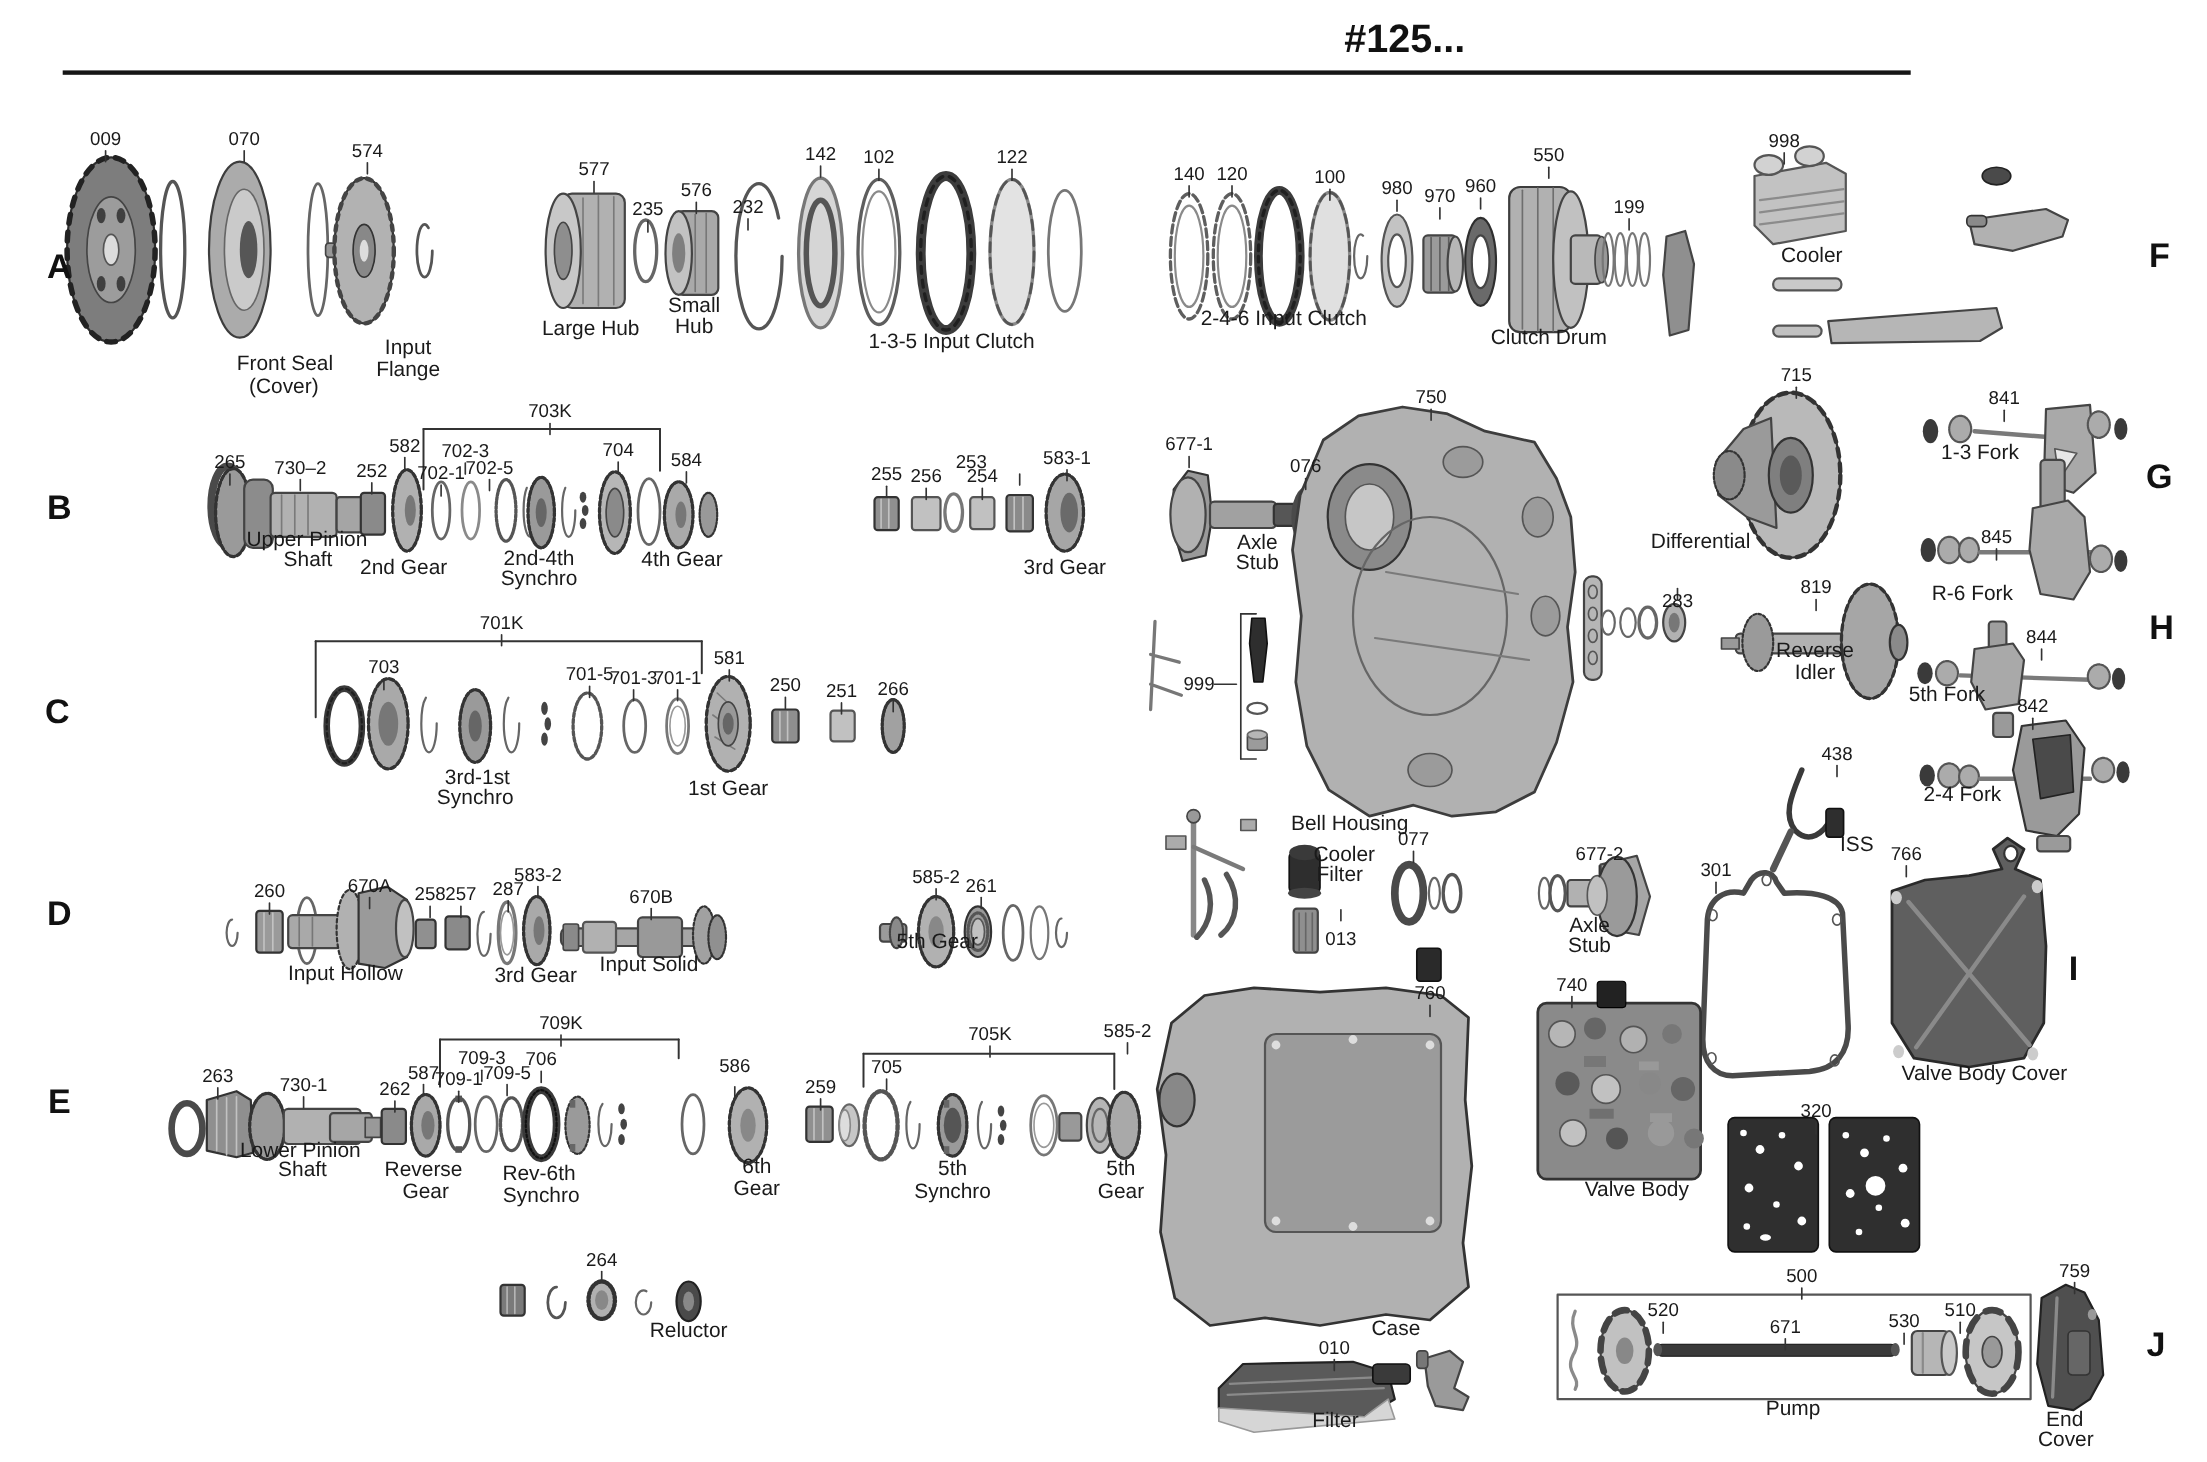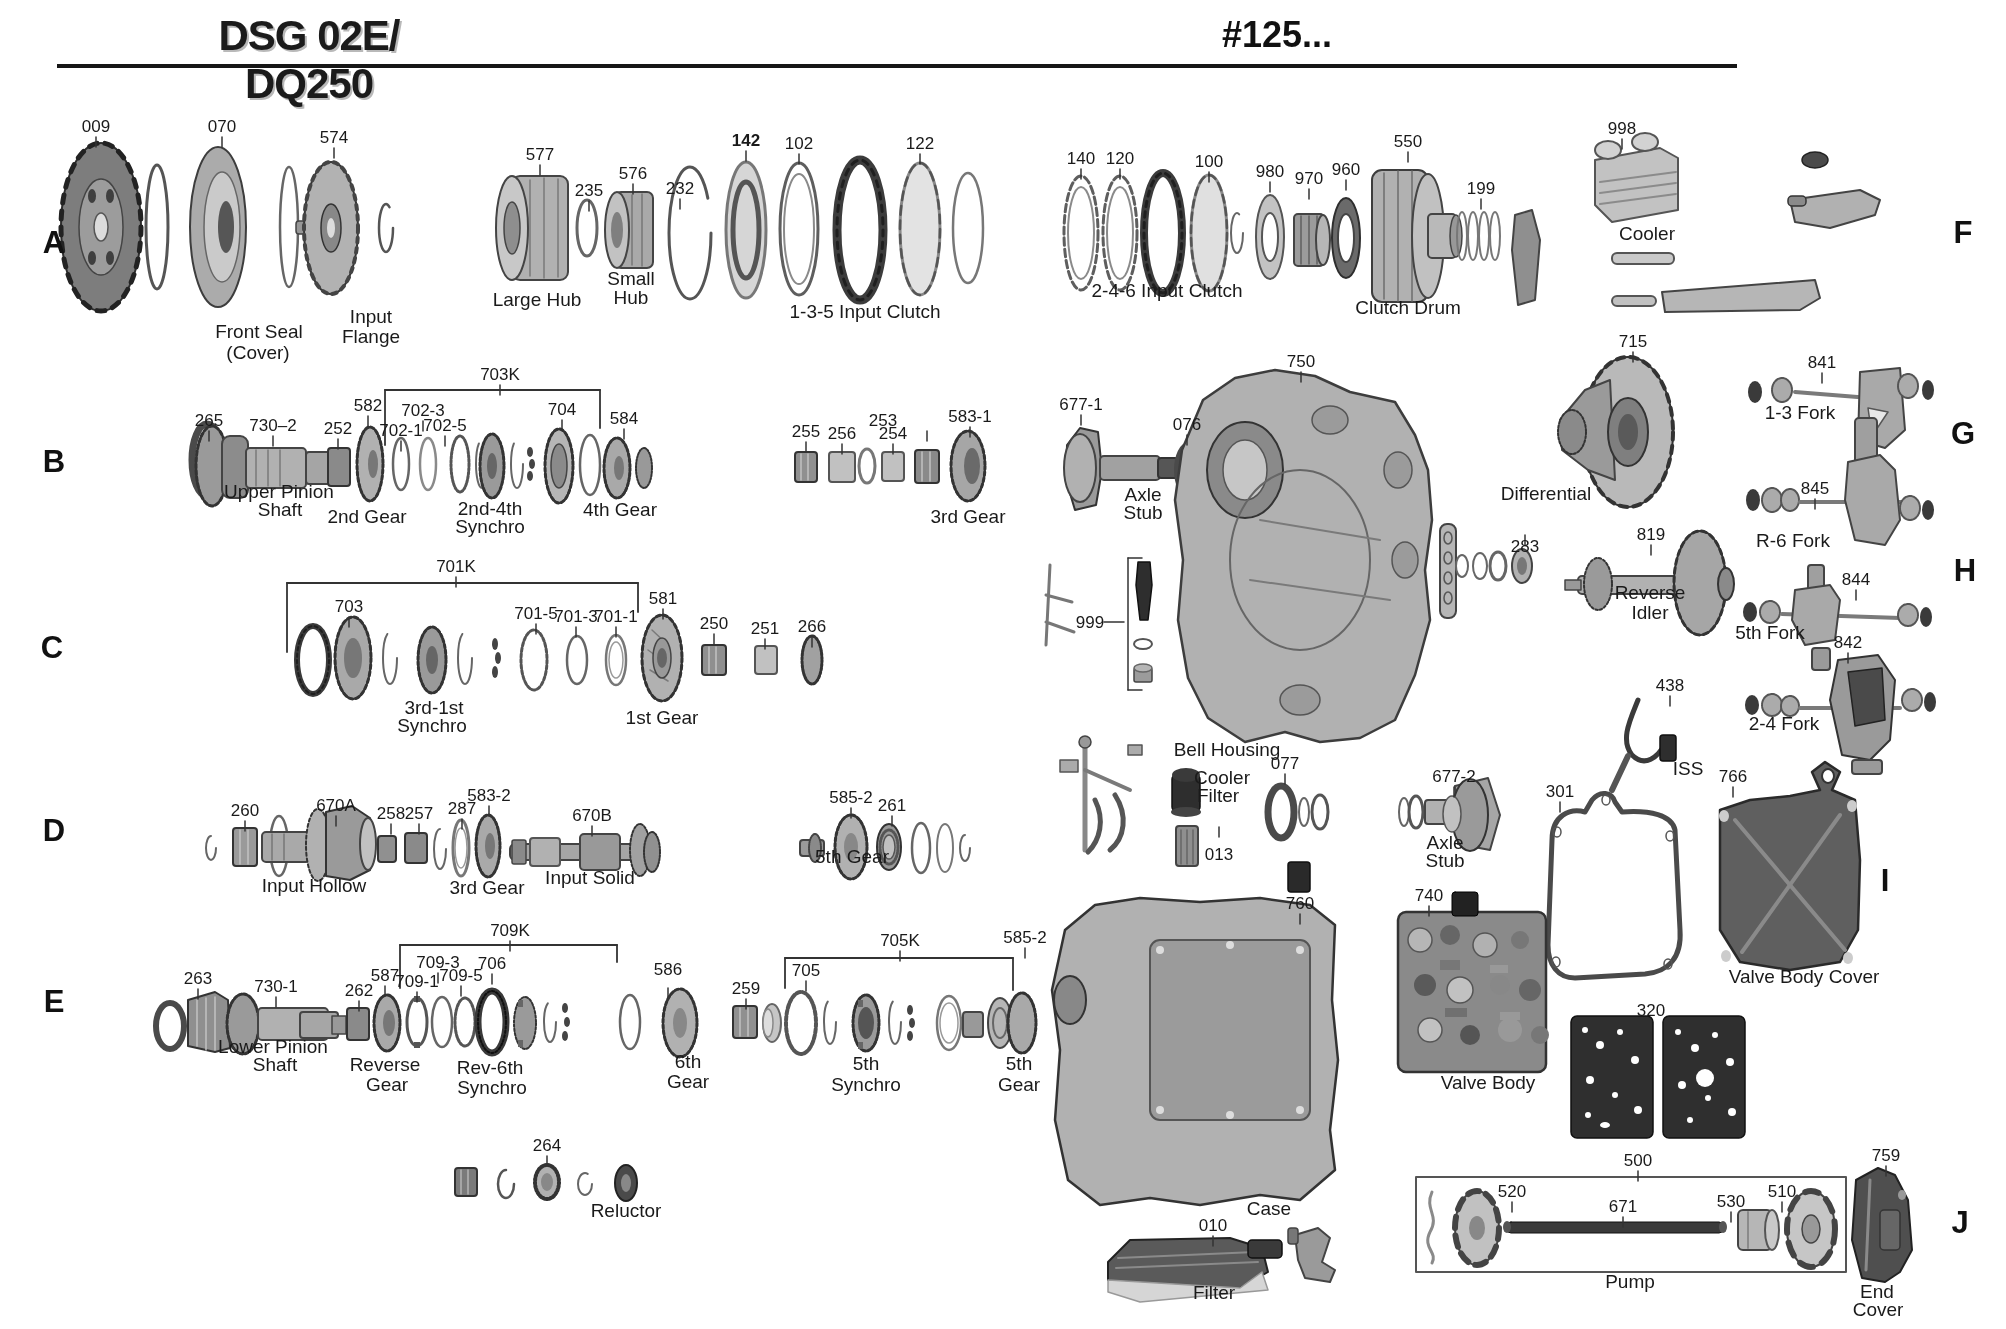--- a/index.html
+++ b/index.html
@@ -14,21 +14,20 @@
          font-size:42px;font-weight:700;letter-spacing:-1px;color:#1b1b1b;
          text-shadow:2px 2px 0 #b9b9b9;}
   .pagenum{position:absolute;left:1212px;top:14px;width:130px;text-align:center;
          font-size:36px;font-weight:700;color:#111;}
   .rule{position:absolute;left:57px;top:64px;width:1680px;height:4px;background:#161616;}
 </style>
 </head>
 <body>
 
 <div id="canvas">
-  <div class="title">DSG 02E/ DQ250</div>
   <div class="pagenum">#125...</div>
   <div class="rule"></div>
   <svg id="parts-svg" width="2006" height="1329">
       <ellipse cx="101" cy="227" rx="40" ry="84" fill="#7d7d7d" stroke="#2e2e2e" stroke-width="2" stroke-linejoin="round" stroke-linecap="round"></ellipse>
       <ellipse cx="101" cy="227" rx="40" ry="84" fill="none" stroke="#222" stroke-width="5" stroke-linejoin="round" stroke-linecap="round" stroke-dasharray="2 2" pathLength="100"></ellipse>
       <ellipse cx="101" cy="227" rx="22" ry="48" fill="#9c9c9c" stroke="#444" stroke-width="1.5" stroke-linejoin="round" stroke-linecap="round"></ellipse>
       <ellipse cx="101" cy="227" rx="7" ry="14" fill="#dcdcdc" stroke="#555" stroke-width="1.5" stroke-linejoin="round" stroke-linecap="round"></ellipse>
       <ellipse cx="92" cy="196" rx="4" ry="7" fill="#3f3f3f" stroke="none" stroke-width="0" stroke-linejoin="round" stroke-linecap="round"></ellipse>
       <ellipse cx="110" cy="196" rx="4" ry="7" fill="#3f3f3f" stroke="none" stroke-width="0" stroke-linejoin="round" stroke-linecap="round"></ellipse>
       <ellipse cx="92" cy="258" rx="4" ry="7" fill="#3f3f3f" stroke="none" stroke-width="0" stroke-linejoin="round" stroke-linecap="round"></ellipse>
@@ -591,21 +590,21 @@
       <div class="lbl letter" style="left: 1965px; top: 570px;">H</div>
       <div class="lbl letter" style="left: 1885px; top: 880px;">I</div>
       <div class="lbl letter" style="left: 1960px; top: 1222px;">J</div>
       <div class="lbl num" style="left: 96px; top: 126px;">009</div>
       <div class="lbl num" style="left: 222px; top: 126px;">070</div>
       <div class="lbl num" style="left: 334px; top: 137px;">574</div>
       <div class="lbl num" style="left: 540px; top: 154px;">577</div>
       <div class="lbl num" style="left: 589px; top: 190px;">235</div>
       <div class="lbl num" style="left: 633px; top: 173px;">576</div>
       <div class="lbl num" style="left: 680px; top: 188px;">232</div>
-      <div class="lbl num" style="left: 746px; top: 140px; font-weight: bold;">142</div>
+      <div class="lbl num" style="left: 746px; top: 140px;">142</div>
       <div class="lbl num" style="left: 799px; top: 143px;">102</div>
       <div class="lbl num" style="left: 920px; top: 143px;">122</div>
       <div class="lbl num" style="left: 1081px; top: 158px;">140</div>
       <div class="lbl num" style="left: 1120px; top: 158px;">120</div>
       <div class="lbl num" style="left: 1209px; top: 161px;">100</div>
       <div class="lbl num" style="left: 1270px; top: 171px;">980</div>
       <div class="lbl num" style="left: 1309px; top: 178px;">970</div>
       <div class="lbl num" style="left: 1346px; top: 169px;">960</div>
       <div class="lbl num" style="left: 1408px; top: 141px;">550</div>
       <div class="lbl num" style="left: 1481px; top: 188px;">199</div>

